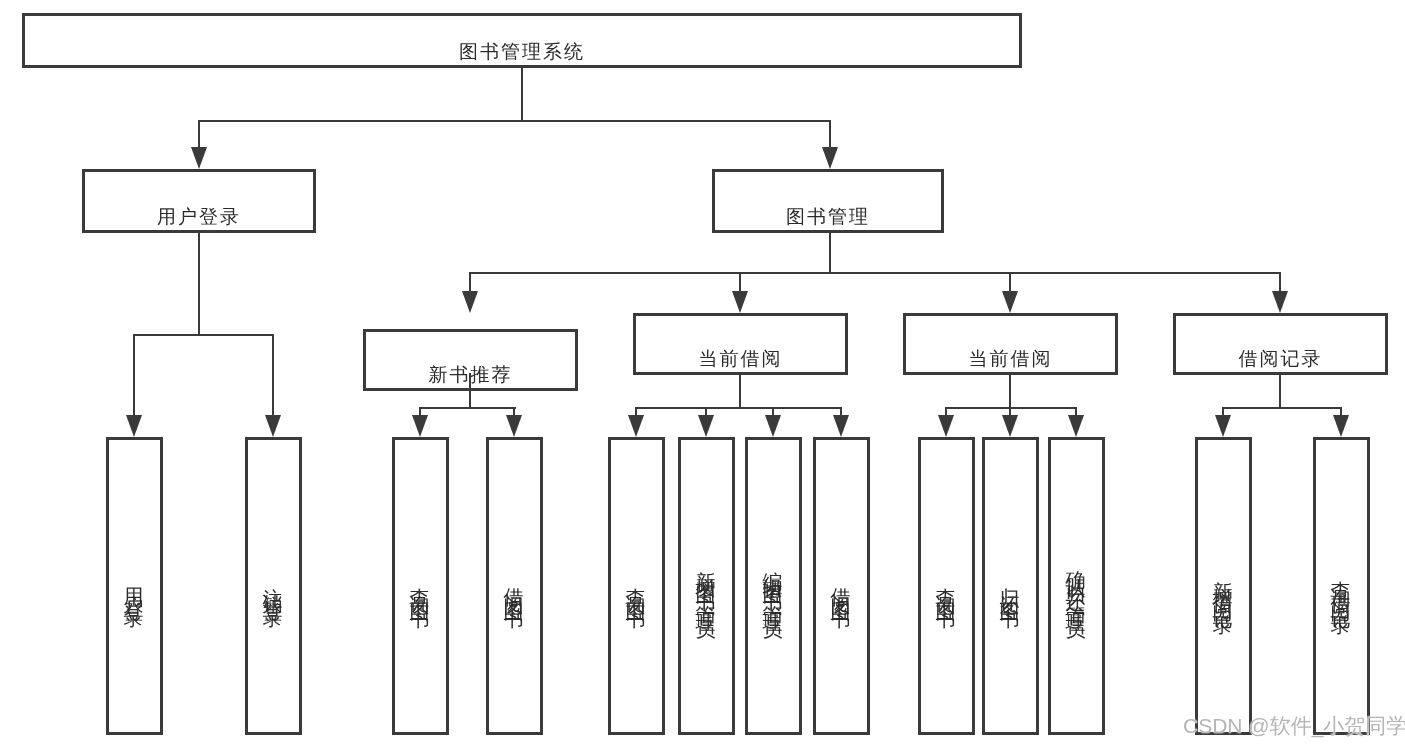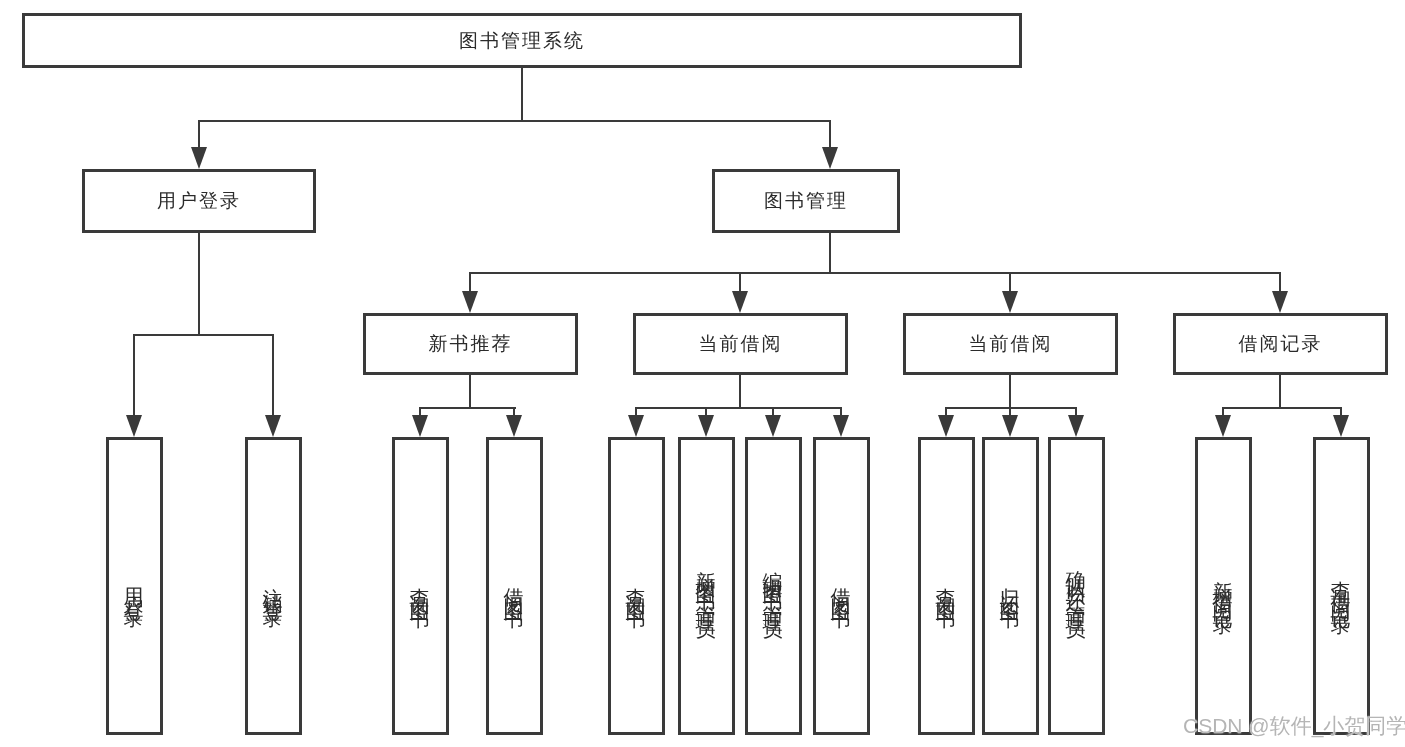--- a/index.html
+++ b/index.html
@@ -4,21 +4,21 @@
 <style>
   html, body { margin: 0; padding: 0; background: #ffffff; }
   * { box-sizing: border-box; }
   #stage {
     position: relative; width: 1405px; height: 747px; background: #ffffff;
     overflow: hidden; color: #2b2b2b;
     font-family: "Liberation Sans", "DejaVu Sans", sans-serif;
   }
   .hbox {
     position: absolute; border: 3px solid #3a3a3a; background: #ffffff;
-    display: flex; align-items: center; justify-content: center;
+    display: flex; align-items: flex-end; justify-content: center;
     font-size: 19px; letter-spacing: 2px;
   }
   .vbox {
     position: absolute; border: 3px solid #3a3a3a; background: #ffffff;
     display: flex; align-items: center; justify-content: center;
     font-size: 20px; writing-mode: vertical-rl; text-orientation: mixed;
     letter-spacing: 7px;
   }
   .vl { position: absolute; width: 2px; background: #3a3a3a; }
   .hl { position: absolute; height: 2px; background: #3a3a3a; }
@@ -38,25 +38,25 @@
 
 <div id="stage">
 
   <div class="hbox" style="left:22px; top:13px; width:1000px; height:55px;">
     <span>图书管理系统</span>
   </div>
 
   <div class="hbox" style="left:82px; top:169px; width:234px; height:64px;">
     <span>用户登录</span>
   </div>
-  <div class="hbox" style="left:712px; top:169px; width:188px; height:64px;">
+  <div class="hbox" style="left:712px; top:169px; width:232px; height:64px;">
     <span>图书管理</span>
   </div>
 
-  <div class="hbox" style="left:363px; top:313px; width:215px; height:62px;">
+  <div class="hbox" style="left:363px; top:329px; width:215px; height:62px;">
     <span>新书推荐</span>
   </div>
   <div class="hbox" style="left:633px; top:313px; width:215px; height:62px;">
     <span>当前借阅</span>
   </div>
   <div class="hbox" style="left:903px; top:313px; width:215px; height:62px;">
     <span>当前借阅</span>
   </div>
   <div class="hbox" style="left:1173px; top:313px; width:215px; height:62px;">
     <span>借阅记录</span>

